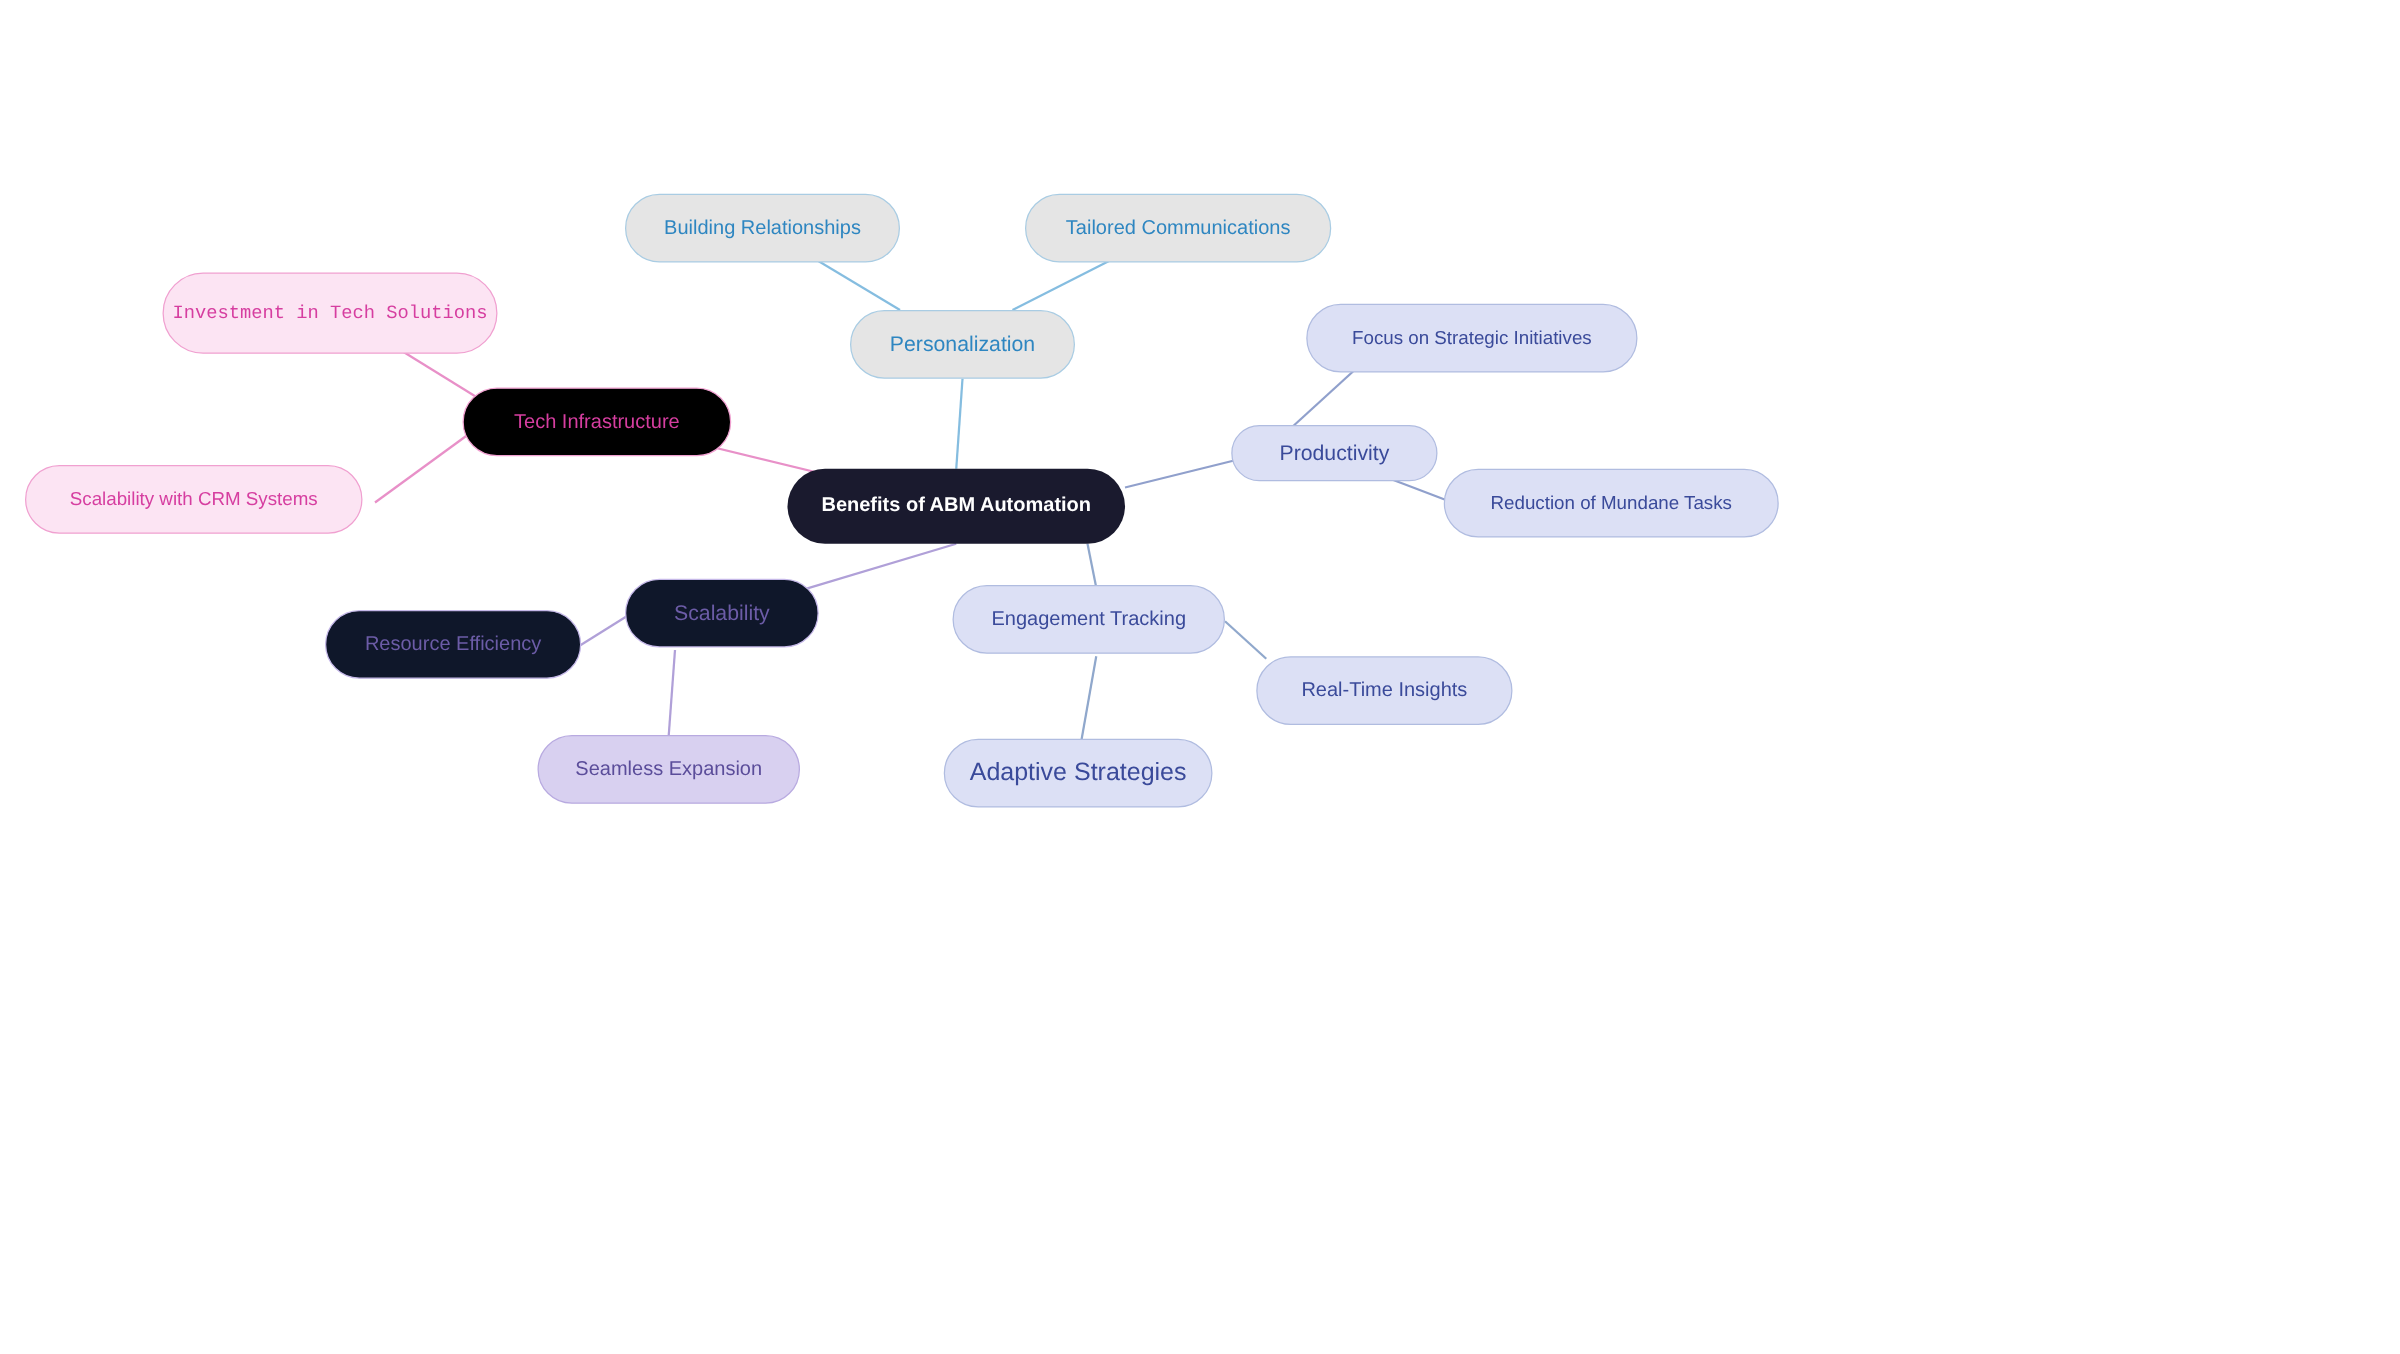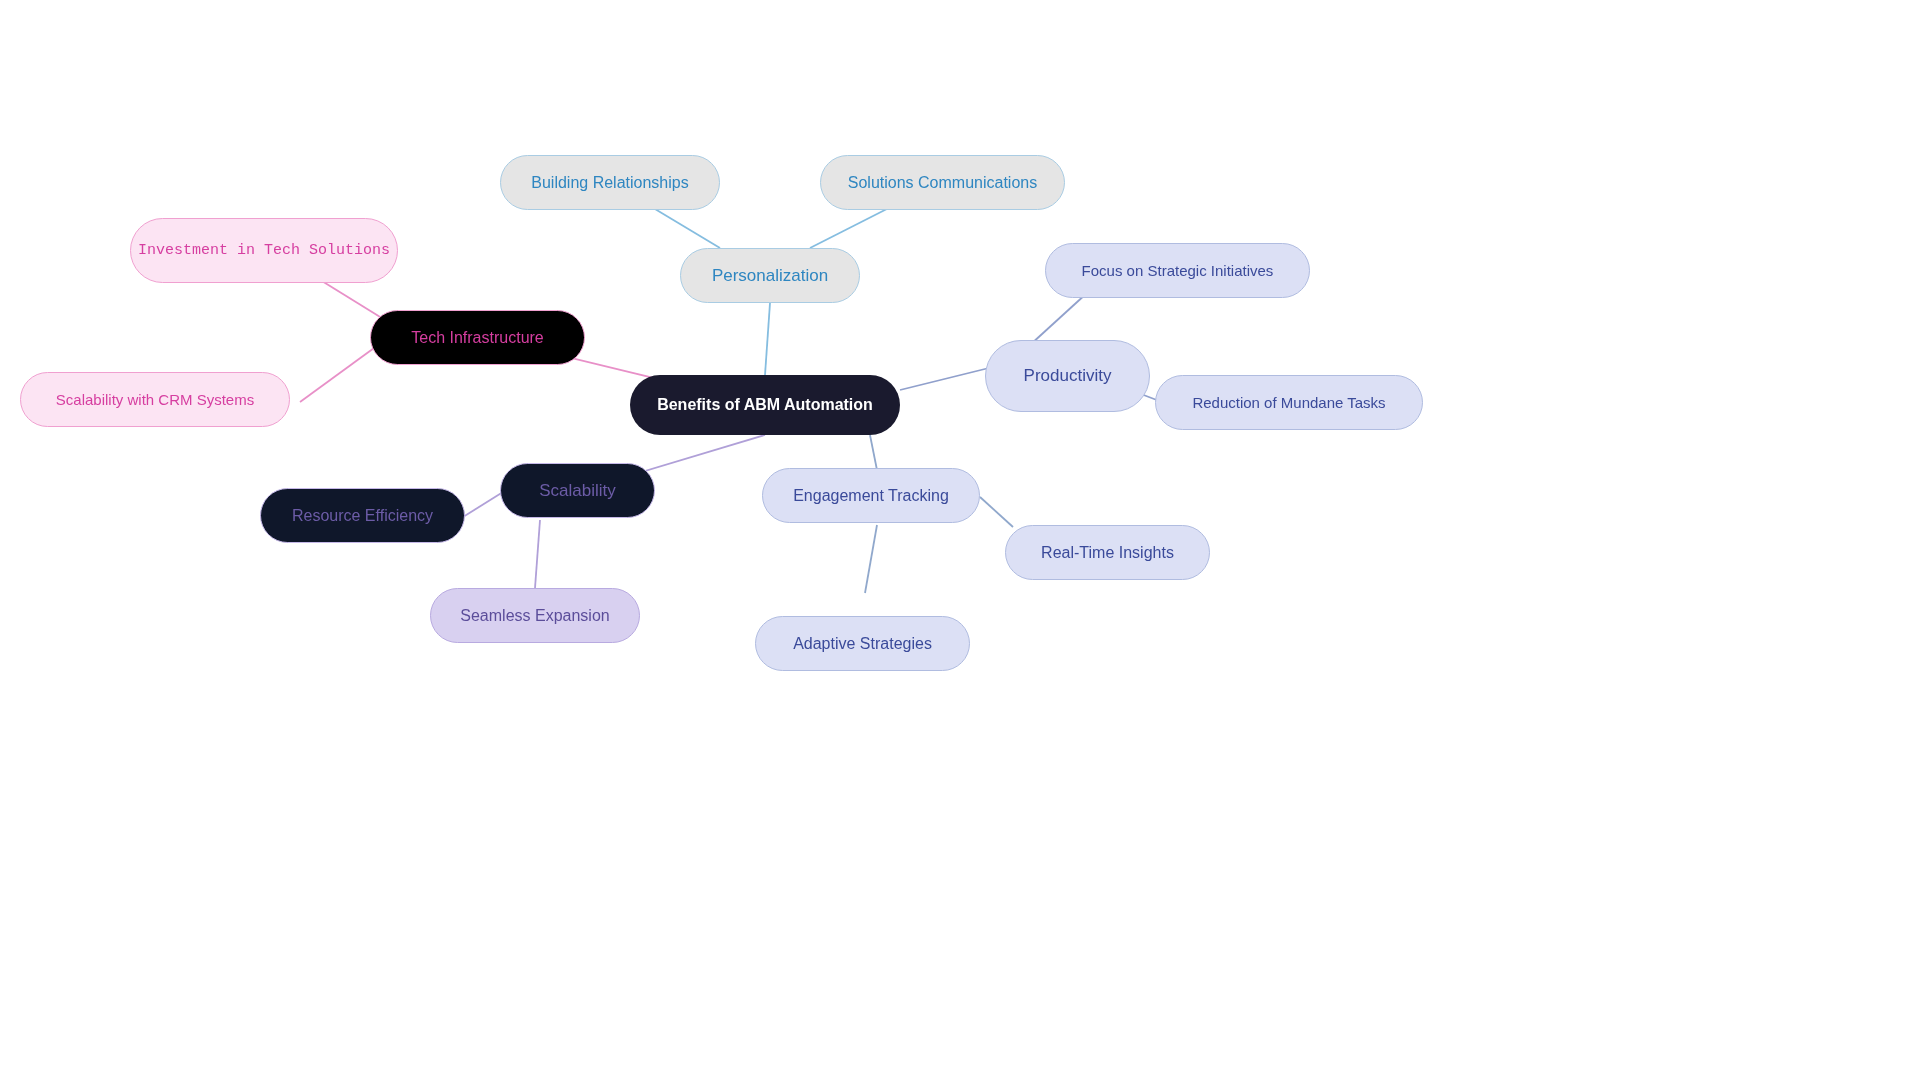--- a/index.html
+++ b/index.html
@@ -110,36 +110,36 @@
 
 <div class="node node-blue" style="left: 680px; top: 248px; width: 180px; height: 55px; font-size: 17px;">
   <span>Personalization</span>
 </div>
 
 <div class="node node-blue" style="left: 500px; top: 155px; width: 220px; height: 55px; font-size: 16px;">
   <span>Building Relationships</span>
 </div>
 
 <div class="node node-blue" style="left: 820px; top: 155px; width: 245px; height: 55px; font-size: 16px;">
-  <span>Solutions Communications</span>
+  <span>Tailored Communications</span>
 </div>
 
 <div class="node node-pink-darker" style="left: 370px; top: 310px; width: 215px; height: 55px; font-size: 16px;">
   <span>Tech Infrastructure</span>
 </div>
 
 <div class="node node-pink" style="left: 130px; top: 218px; width: 268px; height: 65px; font-size: 15px; font-family: Liberation Mono, monospace;">
   <span>Investment in Tech Solutions</span>
 </div>
 
 <div class="node node-pink" style="left: 20px; top: 372px; width: 270px; height: 55px; font-size: 15px;">
   <span>Scalability with CRM Systems</span>
 </div>
 
-<div class="node node-indigo" style="left: 985px; top: 340px; width: 165px; height: 72px; font-size: 17px; text-align: right;">
+<div class="node node-indigo" style="left: 985px; top: 340px; width: 165px; height: 45px; font-size: 17px; text-align: right;">
   <span>Productivity</span>
 </div>
 
 <div class="node node-indigo" style="left: 1045px; top: 243px; width: 265px; height: 55px; font-size: 15px;">
   <span>Focus on Strategic Initiatives</span>
 </div>
 
 <div class="node node-indigo" style="left: 1155px; top: 375px; width: 268px; height: 55px; font-size: 15px;">
   <span>Reduction of Mundane Tasks</span>
 </div>
@@ -157,15 +157,15 @@
 </div>
 
 <div class="node node-indigo" style="left: 762px; top: 468px; width: 218px; height: 55px; font-size: 16px;">
   <span>Engagement Tracking</span>
 </div>
 
 <div class="node node-indigo" style="left: 1005px; top: 525px; width: 205px; height: 55px; font-size: 16px;">
   <span>Real-Time Insights</span>
 </div>
 
-<div class="node node-indigo" style="left: 755px; top: 616px; width: 215px; height: 55px; font-size: 16px;">
+<div class="node node-indigo" style="left: 755px; top: 591px; width: 215px; height: 55px; font-size: 20px;">
   <span>Adaptive Strategies</span>
 </div>
 
 </body></html>

